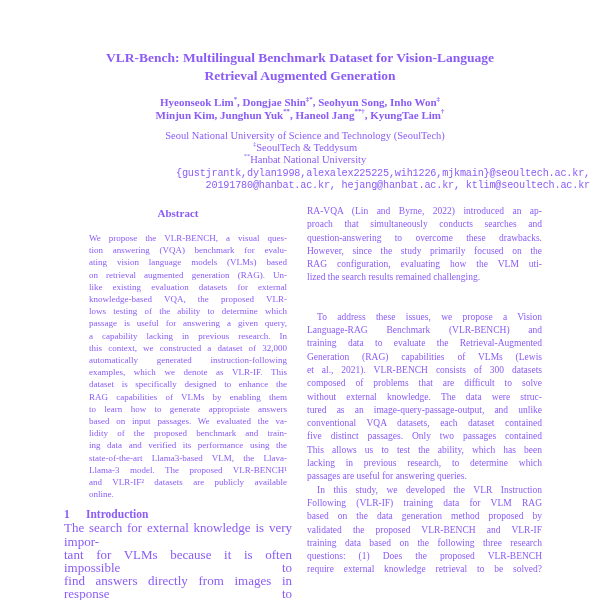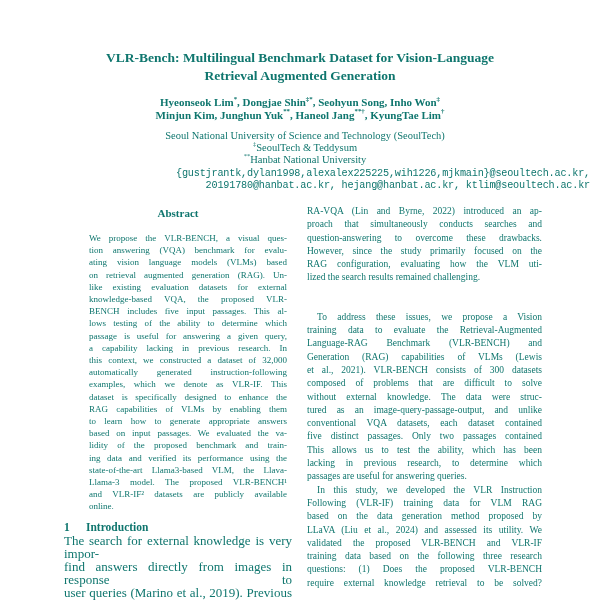--- a/index.html
+++ b/index.html
@@ -1,18 +1,18 @@
 <!DOCTYPE html>
 <html><head>
 <meta charset="utf-8">
 <style>
   html,body{margin:0;padding:0;background:#fff;}
   .page{
     position:relative;width:600px;height:600px;background:#ffffff;
-    overflow:hidden;color:#0f766e;
+    overflow:hidden;color:#8b5cf6;
     font-family:"Liberation Serif", serif;
   }
   sup{font-size:0.62em;line-height:0;position:relative;top:-0.1em;}
 
   .title{
     position:absolute;top:49px;left:30px;right:30px;
     text-align:center;font-weight:700;font-size:13.5px;line-height:18px;
   }
   .authors{
     position:absolute;top:96px;left:30px;right:30px;
@@ -78,21 +78,20 @@
 
   <div class="col-left">
     <div class="abs-head">Abstract</div>
     <div class="abs-body">
         <div class="line">We propose the VLR-BENCH, a visual ques-</div>
         <div class="line">tion answering (VQA) benchmark for evalu-</div>
         <div class="line">ating vision language models (VLMs) based</div>
         <div class="line">on retrieval augmented generation (RAG). Un-</div>
         <div class="line">like existing evaluation datasets for external</div>
         <div class="line">knowledge-based VQA, the proposed VLR-</div>
-        <div class="line">BENCH includes five input passages. This al-</div>
         <div class="line">lows testing of the ability to determine which</div>
         <div class="line">passage is useful for answering a given query,</div>
         <div class="line">a capability lacking in previous research. In</div>
         <div class="line">this context, we constructed a dataset of 32,000</div>
         <div class="line">automatically generated instruction-following</div>
         <div class="line">examples, which we denote as VLR-IF. This</div>
         <div class="line">dataset is specifically designed to enhance the</div>
         <div class="line">RAG capabilities of VLMs by enabling them</div>
         <div class="line">to learn how to generate appropriate answers</div>
         <div class="line">based on input passages. We evaluated the va-</div>
@@ -101,54 +100,54 @@
         <div class="line">state-of-the-art Llama3-based VLM, the Llava-</div>
         <div class="line">Llama-3 model. The proposed VLR-BENCH¹</div>
         <div class="line">and VLR-IF² datasets are publicly available</div>
         <div class="line pend">online.</div>
       </div>
     <div class="sec-head">
       <span class="sec-num">1</span><span>Introduction</span>
     </div>
     <div class="intro-body">
         <div class="line">The search for external knowledge is very impor-</div>
+        <div class="line">tant for VLMs because it is often impossible to</div>
         <div class="line">find answers directly from images in response to</div>
         <div class="line">user queries (Marino et al., 2019). Previous stud-</div>
       </div>
   </div>
 
   <div class="col-right">
       <div class="para">
         <div class="line">RA-VQA (Lin and Byrne, 2022) introduced an ap-</div>
         <div class="line">proach that simultaneously conducts searches and</div>
         <div class="line">question-answering to overcome these drawbacks.</div>
         <div class="line">However, since the study primarily focused on the</div>
         <div class="line">RAG configuration, evaluating how the VLM uti-</div>
         <div class="line pend">lized the search results remained challenging.</div>
       </div>
       <div class="para indent gap">
         <div class="line">To address these issues, we propose a Vision</div>
+        <div class="line">Language-RAG Benchmark (VLR-BENCH) and</div>
         <div class="line">training data to evaluate the Retrieval-Augmented</div>
-        <div class="line">Language-RAG Benchmark (VLR-BENCH) and</div>
         <div class="line">Generation (RAG) capabilities of VLMs (Lewis</div>
         <div class="line">et al., 2021). VLR-BENCH consists of 300 datasets</div>
         <div class="line">composed of problems that are difficult to solve</div>
         <div class="line">without external knowledge. The data were struc-</div>
         <div class="line">tured as an image-query-passage-output, and unlike</div>
         <div class="line">conventional VQA datasets, each dataset contained</div>
         <div class="line">five distinct passages. Only two passages contained</div>
         <div class="line">This allows us to test the ability, which has been</div>
         <div class="line">lacking in previous research, to determine which</div>
         <div class="line pend">passages are useful for answering queries.</div>
       </div>
       <div class="para indent">
         <div class="line">In this study, we developed the VLR Instruction</div>
         <div class="line">Following (VLR-IF) training data for VLM RAG</div>
         <div class="line">based on the data generation method proposed by</div>
-        <div class="line">LLaVA (Liu et al., 2024) and assessed its utility. We</div>
         <div class="line">validated the proposed VLR-BENCH and VLR-IF</div>
         <div class="line">training data based on the following three research</div>
         <div class="line">questions: (1) Does the proposed VLR-BENCH</div>
         <div class="line">require external knowledge retrieval to be solved?</div>
       </div>
     </div>
 
 </div>
 
 </body></html>

